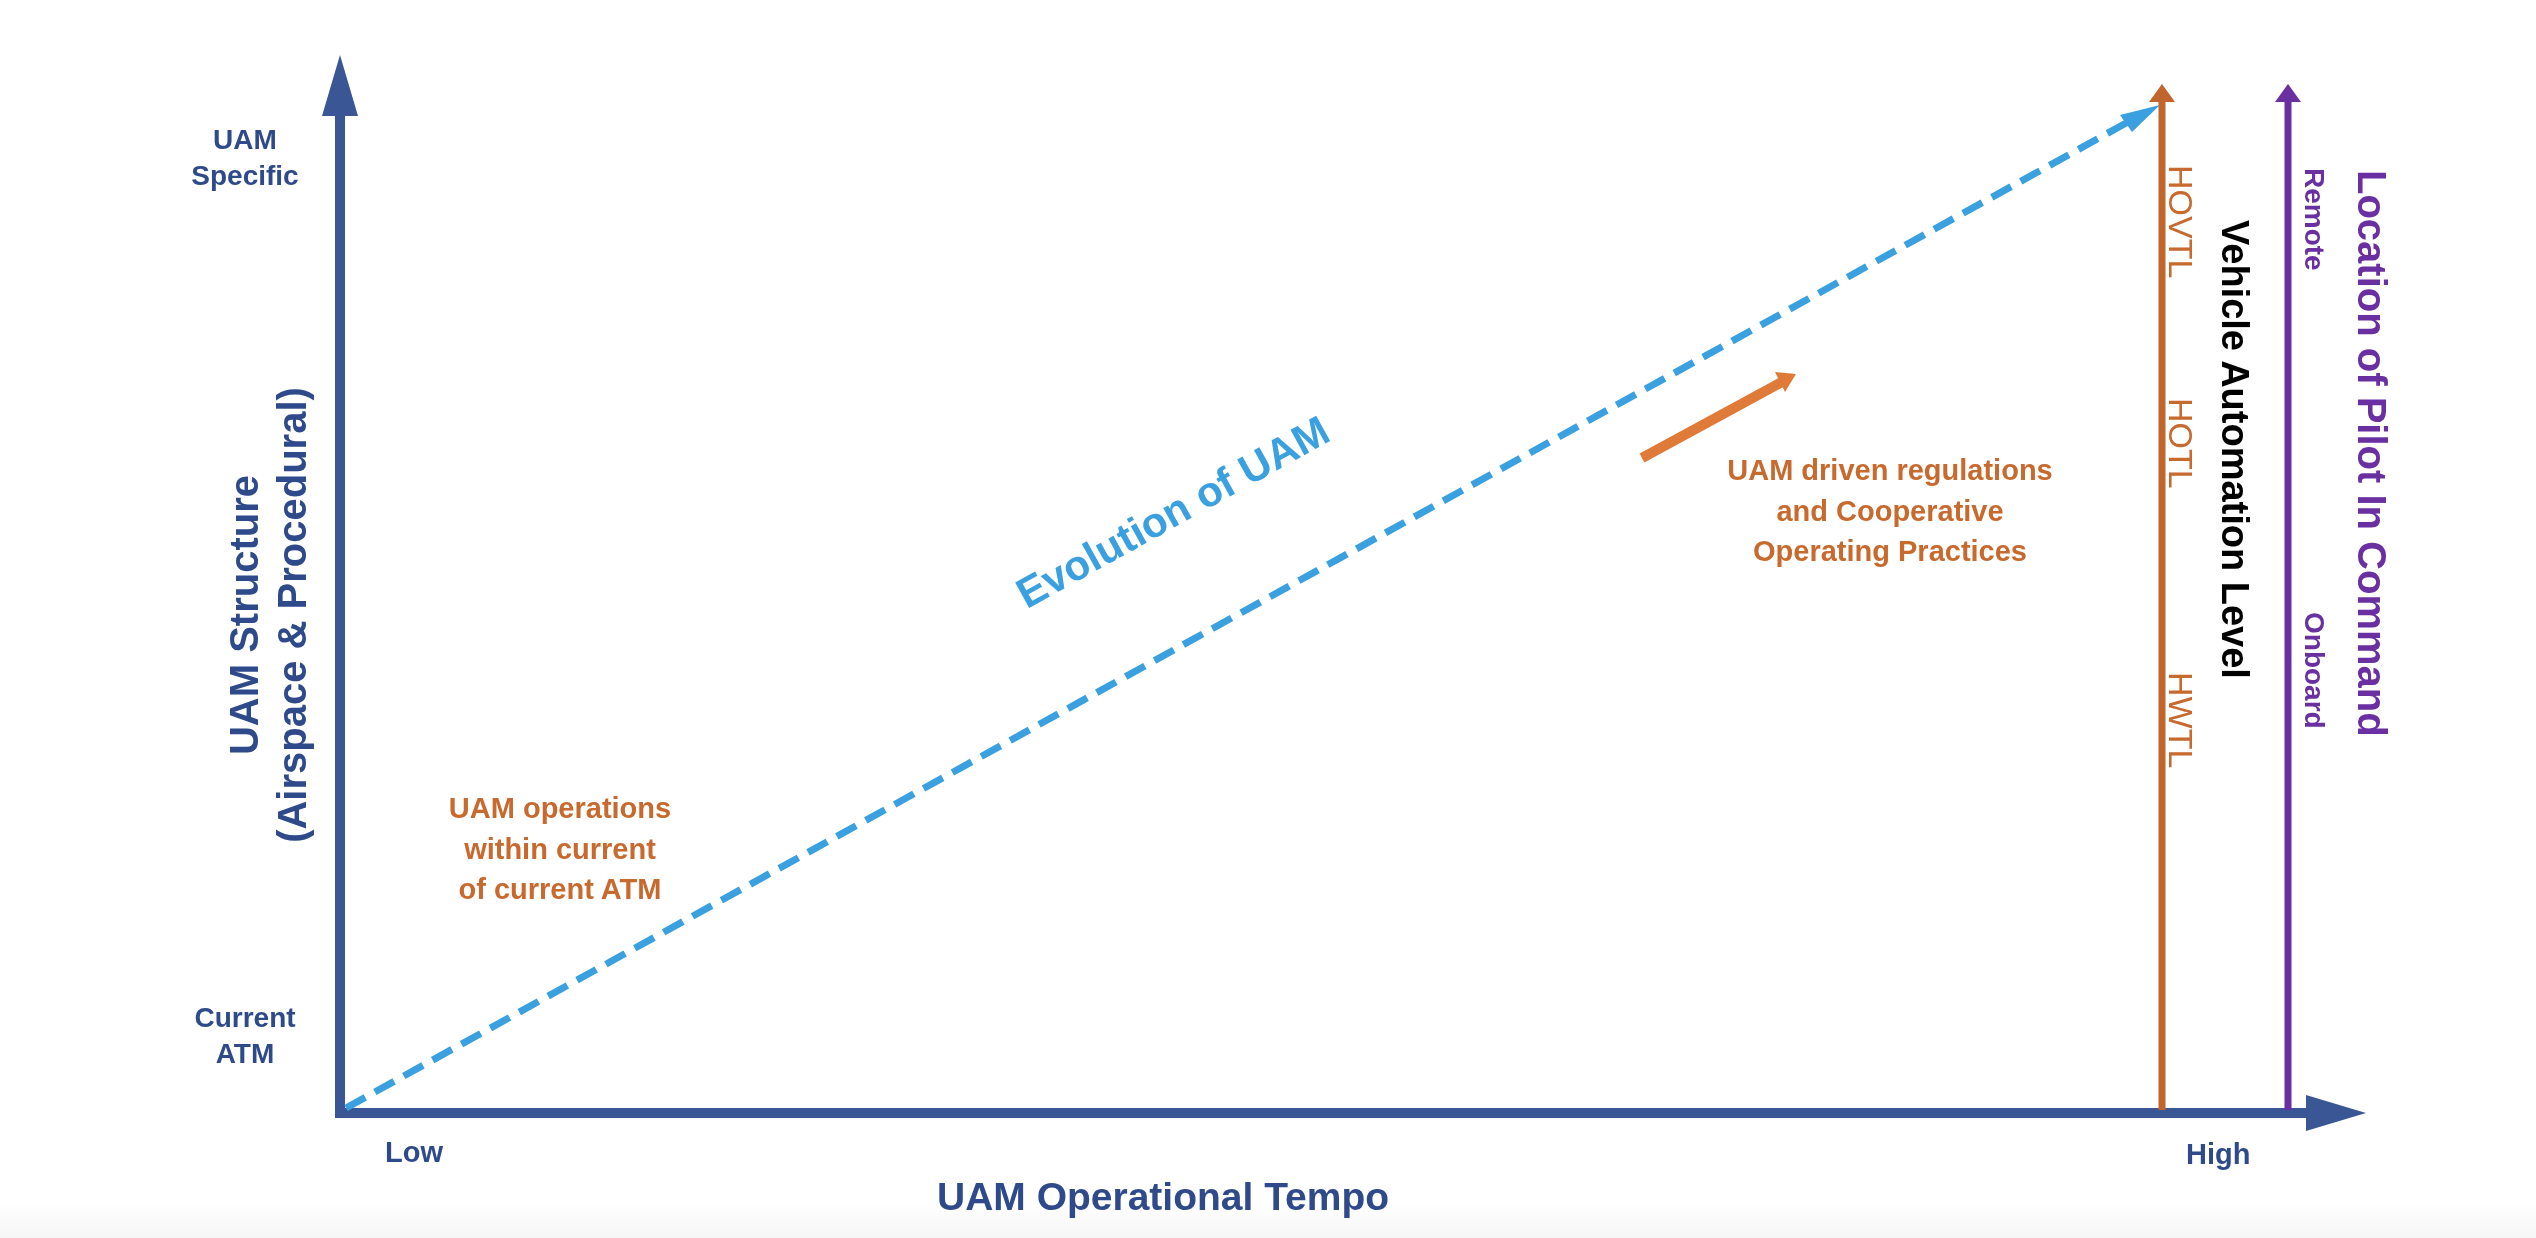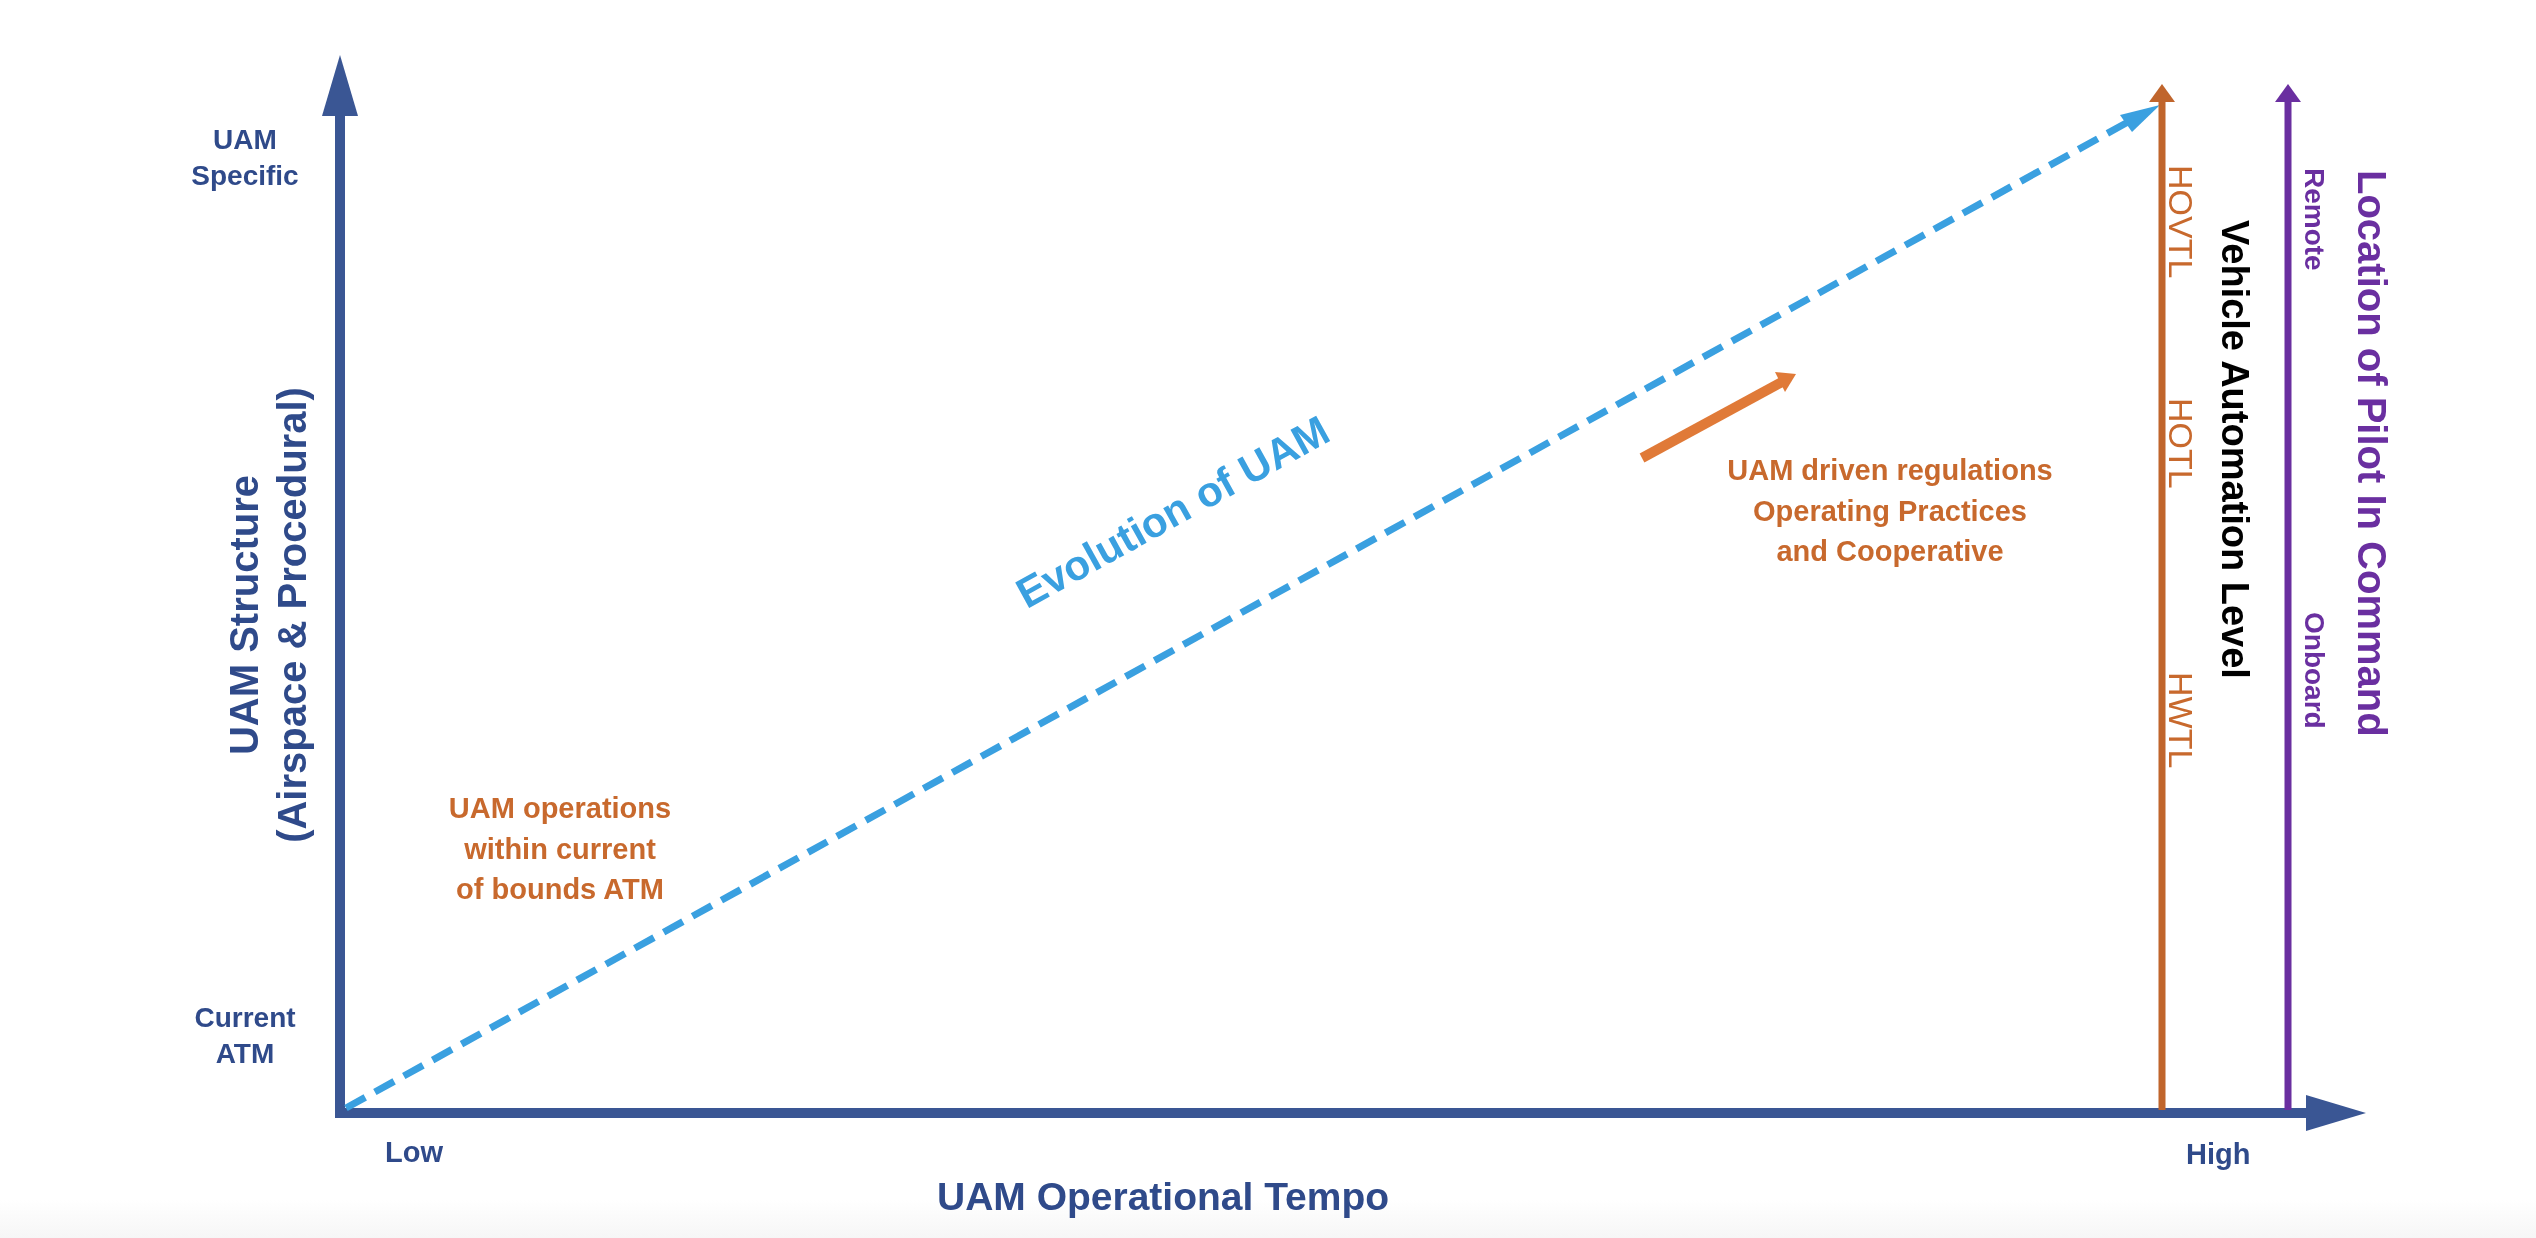--- a/index.html
+++ b/index.html
@@ -85,27 +85,27 @@
 
 <div class="lbl navy" style="left:385px; top:1134px; font-size:29px;">Low</div>
 <div class="lbl navy" style="left:2166px; top:1136px; font-size:29px;margin-left:20px;">High</div>
 <div class="lbl navy" style="left:937px; top:1172px; font-size:39px;">UAM Operational Tempo</div>
 
 <div class="lbl blue" style="left:1020px; top:570px; font-size:42px; transform-origin:0 50%; transform:rotate(-29deg);">Evolution of UAM</div>
 
 <div class="lbl orange center" style="left:410px; top:788px; width:300px; font-size:29px; line-height:1.4;text-align:center;">
   <div>UAM operations</div>
   <div>within current</div>
-  <div>of bounds ATM</div>
+  <div>of current ATM</div>
 </div>
 
 <div class="lbl orange center" style="left:1680px; top:450px; width:420px; font-size:29px; line-height:1.4;">
   <div>UAM driven regulations</div>
+  <div>and Cooperative</div>
   <div>Operating Practices</div>
-  <div>and Cooperative</div>
 </div>
 
 <div class="vert orange" style="left:2198px; top:165px; font-size:34px; font-weight:normal;">HOVTL</div>
 <div class="vert orange" style="left:2198px; top:398px; font-size:34px; font-weight:normal;">HOTL</div>
 <div class="vert orange" style="left:2198px; top:672px; font-size:34px; font-weight:normal;">HWTL</div>
 <div class="vert black" style="left:2254px; top:220px; font-size:38px;">Vehicle Automation Level</div>
 
 <div class="vert purple" style="left:2328px; top:168px; font-size:28px;">Remote</div>
 <div class="vert purple" style="left:2328px; top:612px; font-size:28px;">Onboard</div>
 <div class="vert purple" style="left:2392px; top:170px; font-size:40px;">Location of Pilot In Command</div>

